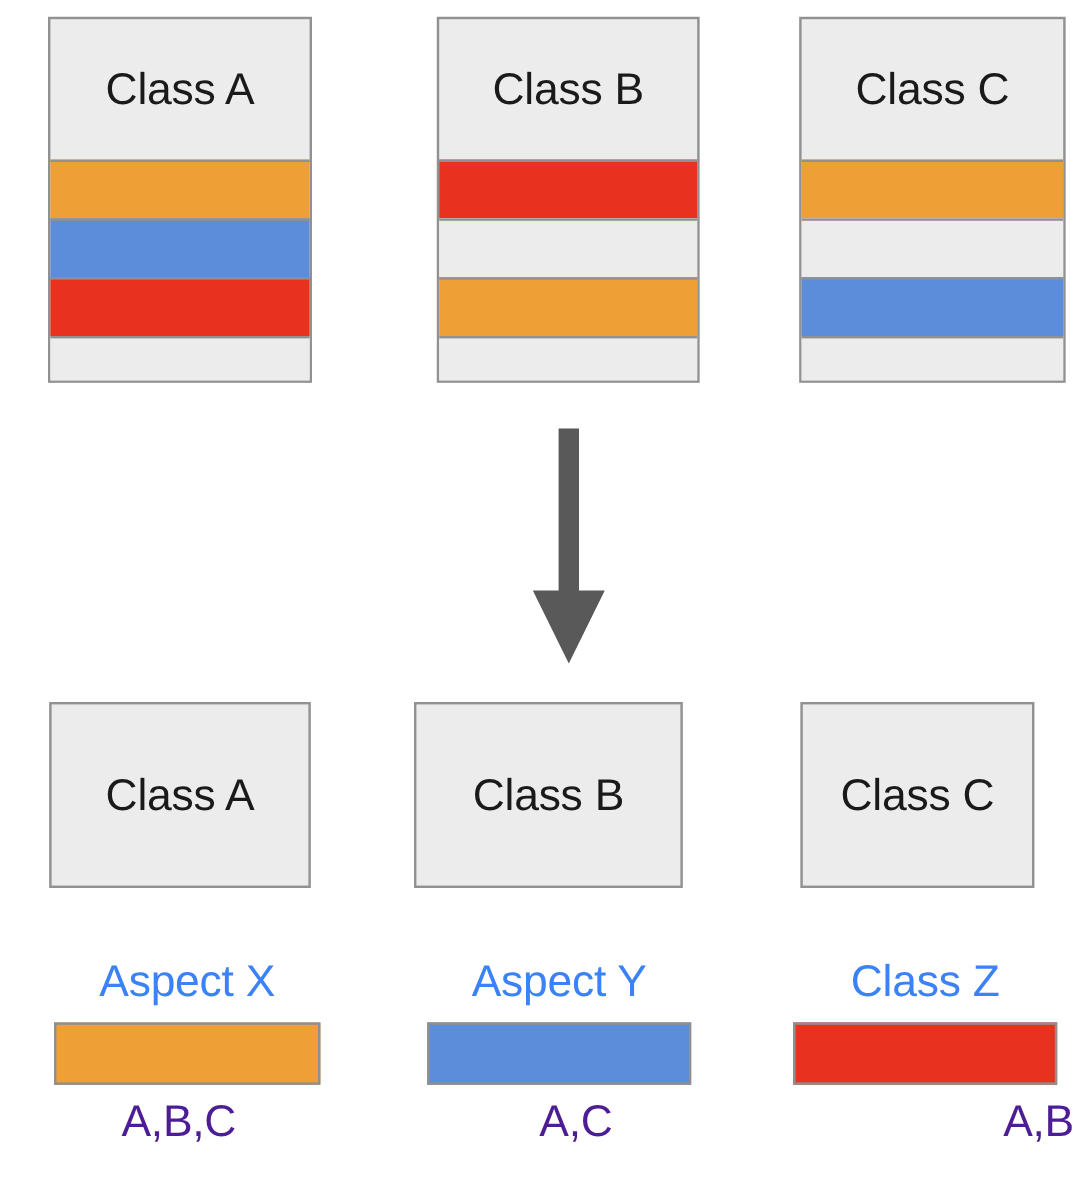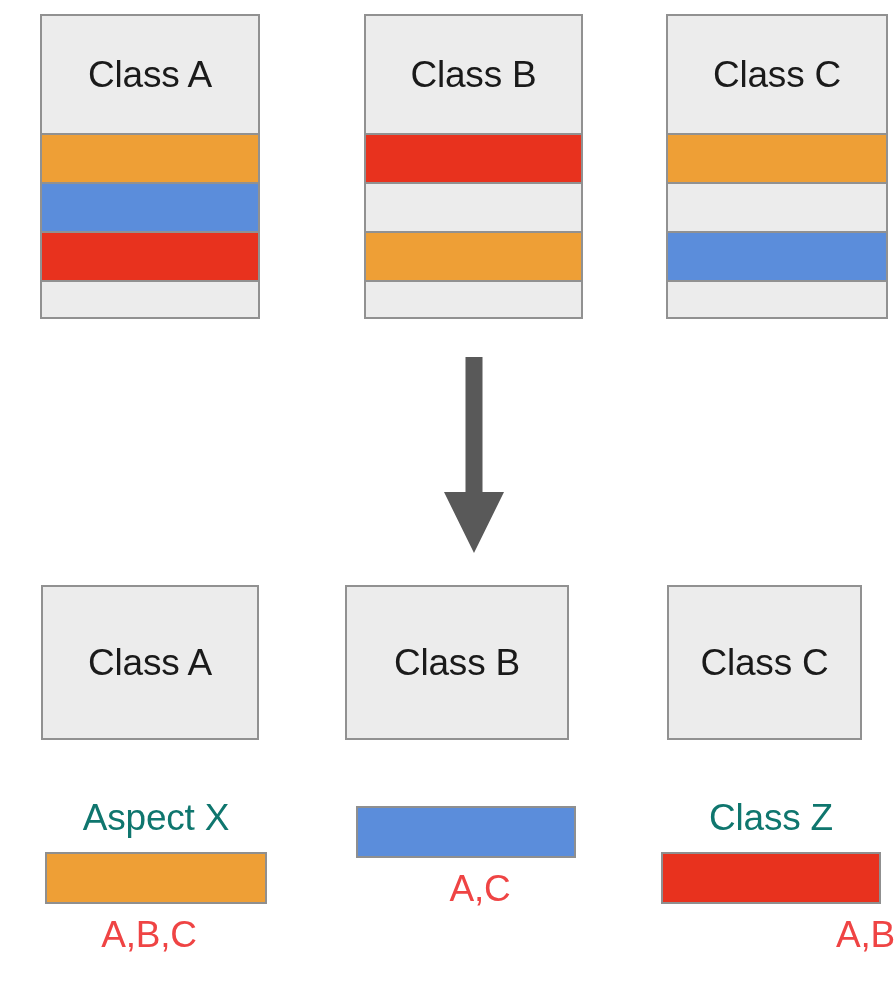--- a/index.html
+++ b/index.html
@@ -85,38 +85,38 @@
     top: 795px;
     width: 260px;
     text-align: center;
   }
   #leg-0 { left: 10px;  }
   #leg-1 { left: 320px; }
   #leg-2 { left: 625px; }
 
   .legend-title {
     font-size: 37px;
-    color: #0f766e;
+    color: #3b82f6;
     line-height: 46px;
     letter-spacing: -0.2px;
     white-space: nowrap;
   }
   .legend-swatch {
     box-sizing: border-box;
     height: 52px;
     margin: 11px auto 0 auto;
     border: 2px solid #8f8f8f;
   }
   #leg-0 .legend-swatch { width: 222px; }
   #leg-1 .legend-swatch { width: 220px; }
   #leg-2 .legend-swatch { width: 220px; }
 
   .legend-members {
     font-size: 37px;
-    color: #ef4444;
+    color: #4c1d95;
     line-height: 50px;
     margin-top: 6px;
     letter-spacing: -0.2px;
     white-space: nowrap;
   }
   #leg-0 .legend-members { text-align: center; padding-right: 14px; }
   #leg-1 .legend-members { text-align: center;  padding-left: 28px; }
   #leg-2 .legend-members { text-align: right; padding-right: 6px; }
 </style>
 </head>
@@ -156,20 +156,21 @@
   <div class="result-box" id="res-b">Class B</div>
   <div class="result-box" id="res-c">Class C</div>
 
   <div class="legend-entry" id="leg-0">
     <div class="legend-title">Aspect X</div>
     <div class="legend-swatch" style="background: rgb(238, 159, 54);"></div>
     <div class="legend-members">A,B,C</div>
   </div>
 
   <div class="legend-entry" id="leg-1">
+    <div class="legend-title">Aspect Y</div>
     <div class="legend-swatch" style="background: rgb(91, 141, 219);"></div>
     <div class="legend-members">A,C</div>
   </div>
 
   <div class="legend-entry" id="leg-2">
     <div class="legend-title">Class Z</div>
     <div class="legend-swatch" style="background: rgb(232, 50, 30);"></div>
     <div class="legend-members">A,B</div>
   </div>
 

